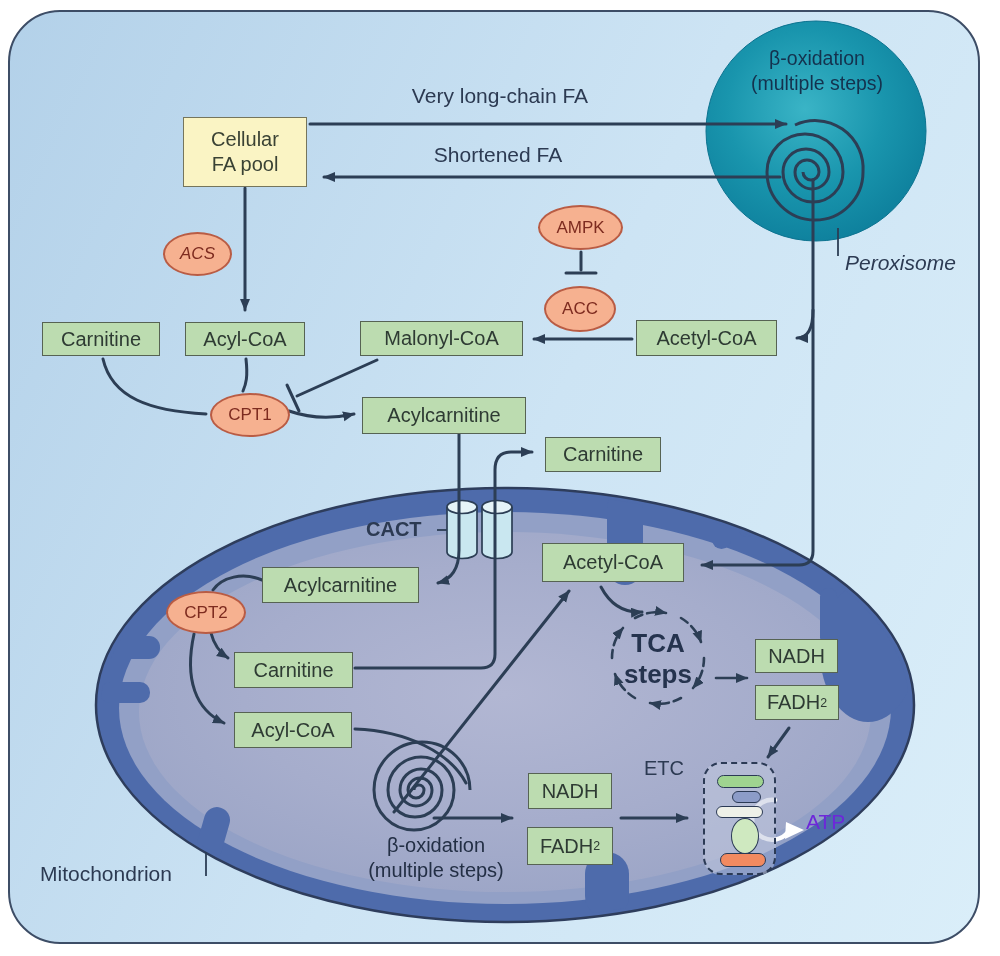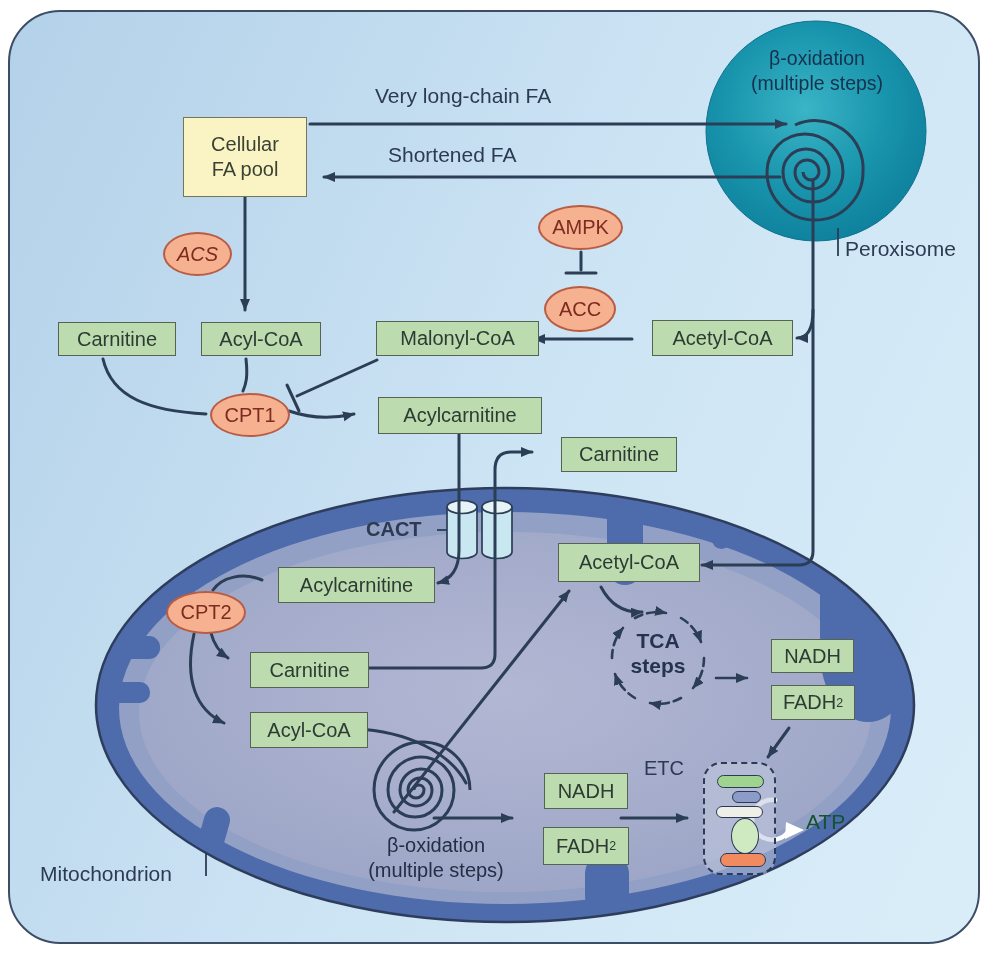--- a/index.html
+++ b/index.html
@@ -24,32 +24,32 @@
 
   .arr{stroke:var(--arrow);stroke-width:3;fill:none;stroke-linecap:round;}
   .arr.thin{stroke-width:2.6;}
   .arr.dash{stroke-dasharray:8 5;stroke-width:2.6;}
   .tick{stroke:var(--arrow);stroke-width:1.8;fill:none;}
   .spiral{stroke:var(--arrow);stroke-width:3;fill:none;}
   .white-arr{stroke:#ffffff;stroke-width:4.5;fill:none;stroke-linecap:round;}
 
   .gbox{position:absolute;z-index:3;display:flex;align-items:center;justify-content:center;
         background:var(--greenFill);border:1.8px solid var(--greenBorder);color:var(--greenText);
-        font-size:20px;box-sizing:border-box;white-space:nowrap;margin-left:16px;}
+        font-size:20px;box-sizing:border-box;white-space:nowrap;}
   .ybox{position:absolute;z-index:3;display:flex;flex-direction:column;align-items:center;justify-content:center;
         background:var(--yellowFill);border:1.8px solid var(--yellowBorder);color:var(--yellowText);
         font-size:20px;line-height:1.25;box-sizing:border-box;}
   .oval{position:absolute;z-index:3;display:flex;align-items:center;justify-content:center;
         background:var(--orangeFill);border:2.4px solid var(--orangeBorder);color:var(--orangeText);
-        font-size:20px;border-radius:50%;box-sizing:border-box;}
+        font-size:17px;border-radius:50%;box-sizing:border-box;}
   .flabel{position:absolute;z-index:3;font-size:21px;color:var(--textDark);white-space:nowrap;}
-  .center{text-align:left;}
+  .center{text-align:center;}
   .perox-text{position:absolute;z-index:3;font-size:19.5px;color:#14324e;text-align:center;line-height:1.3;}
   .mito-beta{position:absolute;z-index:3;font-size:20px;color:#232f45;text-align:center;line-height:1.25;}
-  .tca-label{position:absolute;z-index:3;font-size:21px;font-weight:bold;color:#25334e;text-align:center;line-height:1.2;}
+  .tca-label{position:absolute;z-index:3;font-size:26px;font-weight:bold;color:#25334e;text-align:center;line-height:1.2;}
   .sub{font-size:0.62em;vertical-align:-0.25em;}
 
   .etc-complex{position:absolute;left:703px;top:762px;width:73px;height:113px;z-index:3;
         border:2.5px dashed #2b3a55;border-radius:18px;background:rgba(193,201,222,0.55);box-sizing:border-box;}
   .etc-complex .pill{position:absolute;border:1.6px solid #2b3a55;box-sizing:border-box;}
 </style>
 </head>
 <body>
 
 <div class="stage">
@@ -161,23 +161,23 @@
     </g>
   </svg>
 
   <div class="flabel center" style="left:375px;top:84px;width:250px;">Very long-chain FA</div>
   <div class="flabel center" style="left:388px;top:143px;width:220px;">Shortened FA</div>
 
   <div class="perox-text" style="left:718px;top:46px;width:198px;">
     <div>β-oxidation</div>
     <div>(multiple steps)</div>
   </div>
-  <div class="flabel" style="left:845px;top:237px;">Peroxisome</div>
-
-  <div class="ybox" style="left:183px;top:117px;width:124px;height:80px;">
+  <div class="flabel" style="left:845px;top:251px;font-style:italic;">Peroxisome</div>
+
+  <div class="ybox" style="left:183px;top:117px;width:124px;height:70px;">
     <div>Cellular</div>
     <div>FA pool</div>
   </div>
 
   <div class="oval" style="left:163px;top:232px;width:69px;height:44px;font-style:italic;">ACS</div>
   <div class="oval" style="left:538px;top:205px;width:85px;height:45px;">AMPK</div>
   <div class="oval" style="left:544px;top:286px;width:72px;height:46px;">ACC</div>
   <div class="oval" style="left:210px;top:393px;width:80px;height:44px;">CPT1</div>
   <div class="oval" style="left:166px;top:591px;width:80px;height:43px;">CPT2</div>
 
@@ -220,17 +220,17 @@
   <div class="flabel" style="left:644px;top:757px;font-size:20px;">ETC</div>
 
   <div class="etc-complex">
     <div class="pill" style="left:12px;top:11px;width:47px;height:13px;border-radius:7px;background:var(--etcGreen);"></div>
     <div class="pill" style="left:27px;top:27px;width:29px;height:12px;border-radius:6px;background:var(--etcBlue);"></div>
     <div class="pill" style="left:11px;top:42px;width:47px;height:12px;border-radius:6px;background:var(--etcWhite);"></div>
     <div class="pill" style="left:26px;top:54px;width:28px;height:36px;border-radius:50%;background:var(--etcEllipse);"></div>
     <div class="pill" style="left:15px;top:89px;width:46px;height:14px;border-radius:7px;background:var(--etcOrange);"></div>
   </div>
 
-  <div class="flabel" style="left:806px;top:810px;color:#14532d;">ATP</div>
+  <div class="flabel" style="left:806px;top:810px;color:#6d28d9;">ATP</div>
 
   <div class="flabel" style="left:40px;top:862px;">Mitochondrion</div>
 
 </div>
 
 </body></html>

